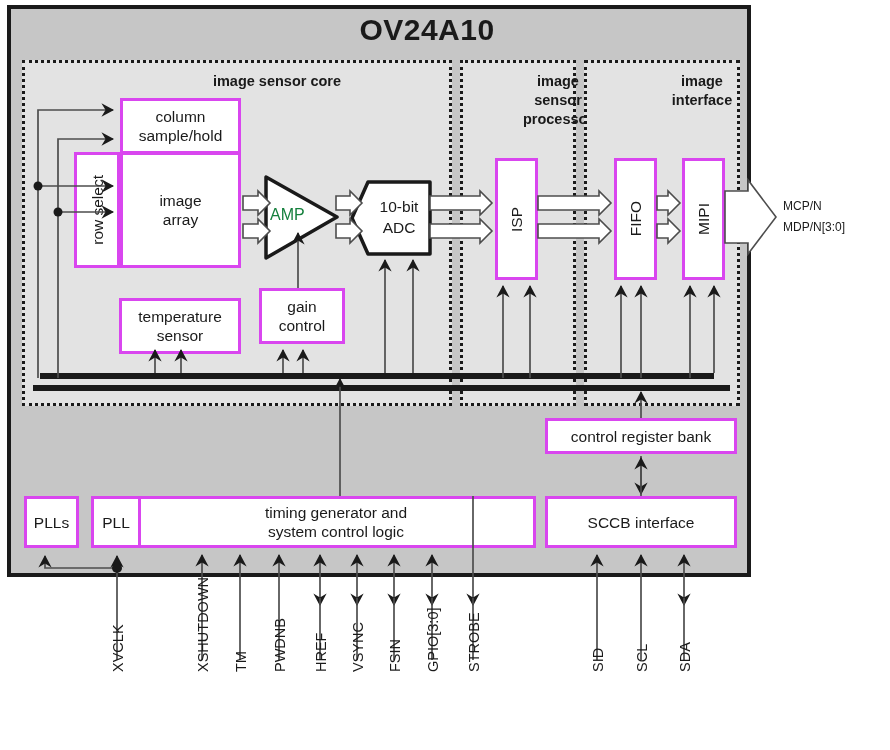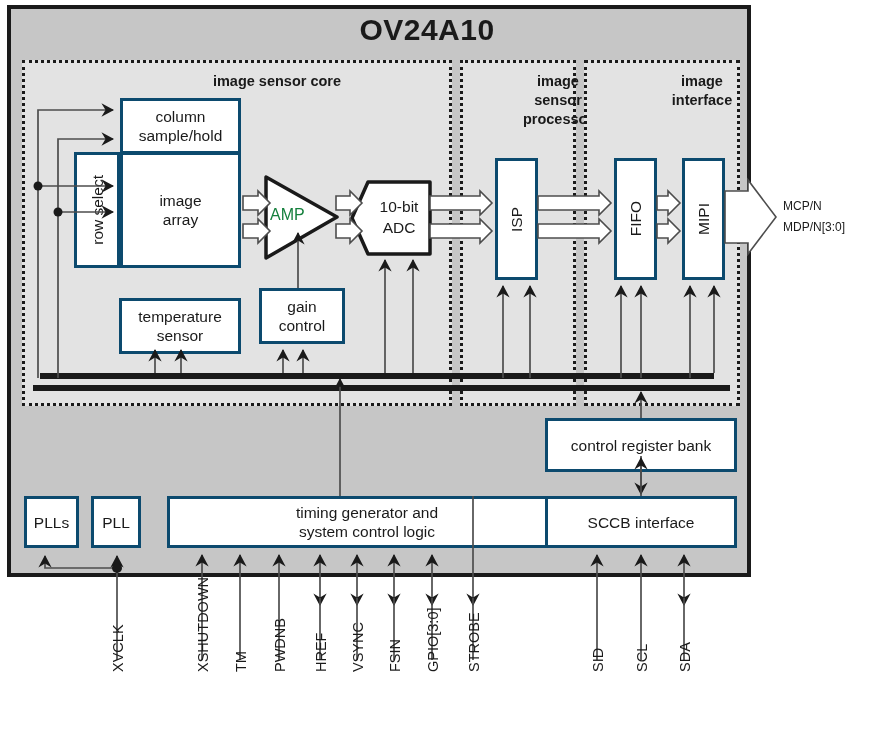--- a/index.html
+++ b/index.html
@@ -22,21 +22,21 @@
     position:absolute;background:#e3e3e3;
     border:3px dotted #1a1a1a;box-sizing:border-box;
   }
   .dotted-title{
     position:absolute;text-align:center;font-size:14.5px;font-weight:bold;
     color:#1a1a1a;line-height:19px;padding-left:40px;
   }
 
   
   .box{
-    position:absolute;background:#ffffff;border:3px solid #0c4a6e;
+    position:absolute;background:#ffffff;border:3px solid #d946ef;
     box-sizing:border-box;display:flex;align-items:center;justify-content:center;
     text-align:center;font-size:15.5px;color:#1a1a1a;line-height:19px;
   }
   .vert{writing-mode:vertical-rl;transform:rotate(180deg);}
 
   
   .bus{position:absolute;background:#1a1a1a;height:6px;}
 
   
   .pin-label{
@@ -97,23 +97,23 @@
   <div class="box" style="left:495px;top:158px;width:43px;height:122px;">
     <span class="vert">ISP</span>
   </div>
   <div class="box" style="left:614px;top:158px;width:43px;height:122px;">
     <span class="vert">FIFO</span>
   </div>
   <div class="box" style="left:682px;top:158px;width:43px;height:122px;">
     <span class="vert">MIPI</span>
   </div>
 
-  <div class="box" style="left:545px;top:418px;width:192px;height:54px;">control register bank</div>
-
-  <div class="box" style="left:167px;top:496px;width:400px;height:52px;white-space:pre-line;">timing generator and
+  <div class="box" style="left:545px;top:418px;width:192px;height:36px;">control register bank</div>
+
+  <div class="box" style="left:136px;top:496px;width:400px;height:52px;white-space:pre-line;">timing generator and
 system control logic</div>
 
   <div class="box" style="left:24px;top:496px;width:55px;height:52px;">PLLs</div>
 
   <div class="box" style="left:545px;top:496px;width:192px;height:52px;">SCCB interface</div>
   <div class="box" style="left:91px;top:496px;width:50px;height:52px;">PLL</div>
 
   <div class="bus" style="left:40px;top:373px;width:674px;"></div>
   <div class="bus" style="left:33px;top:385px;width:697px;"></div>
 

